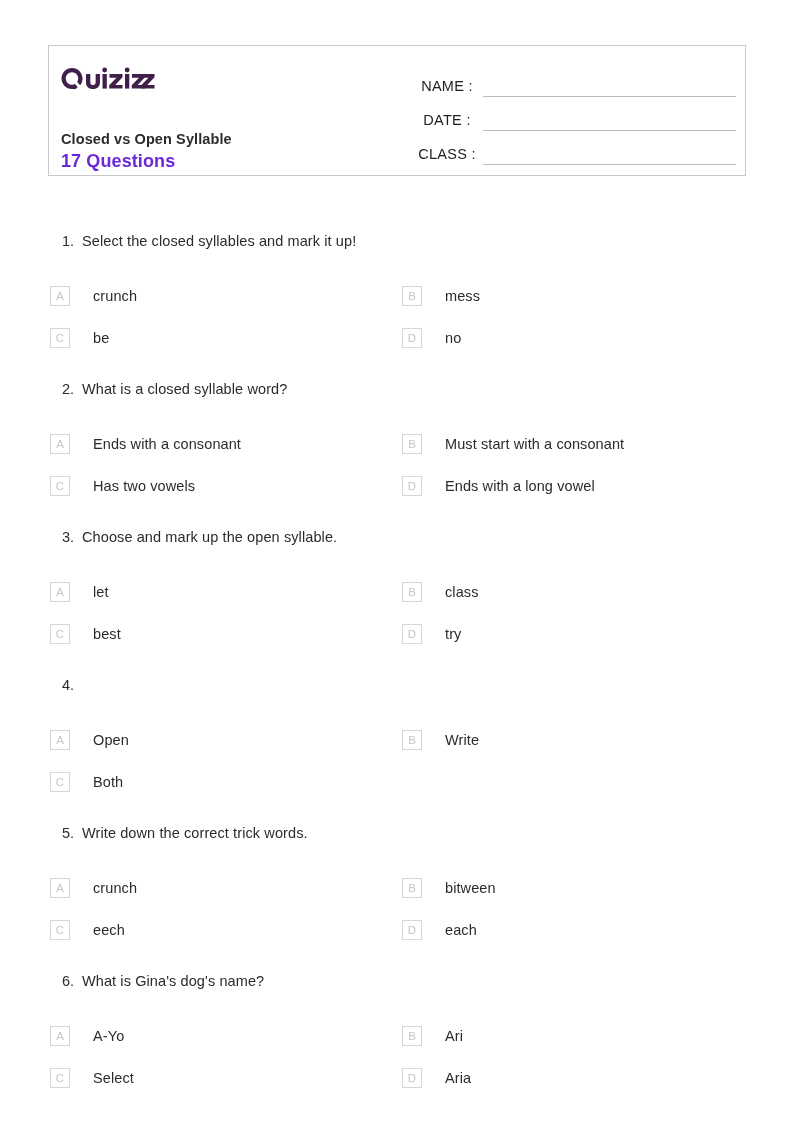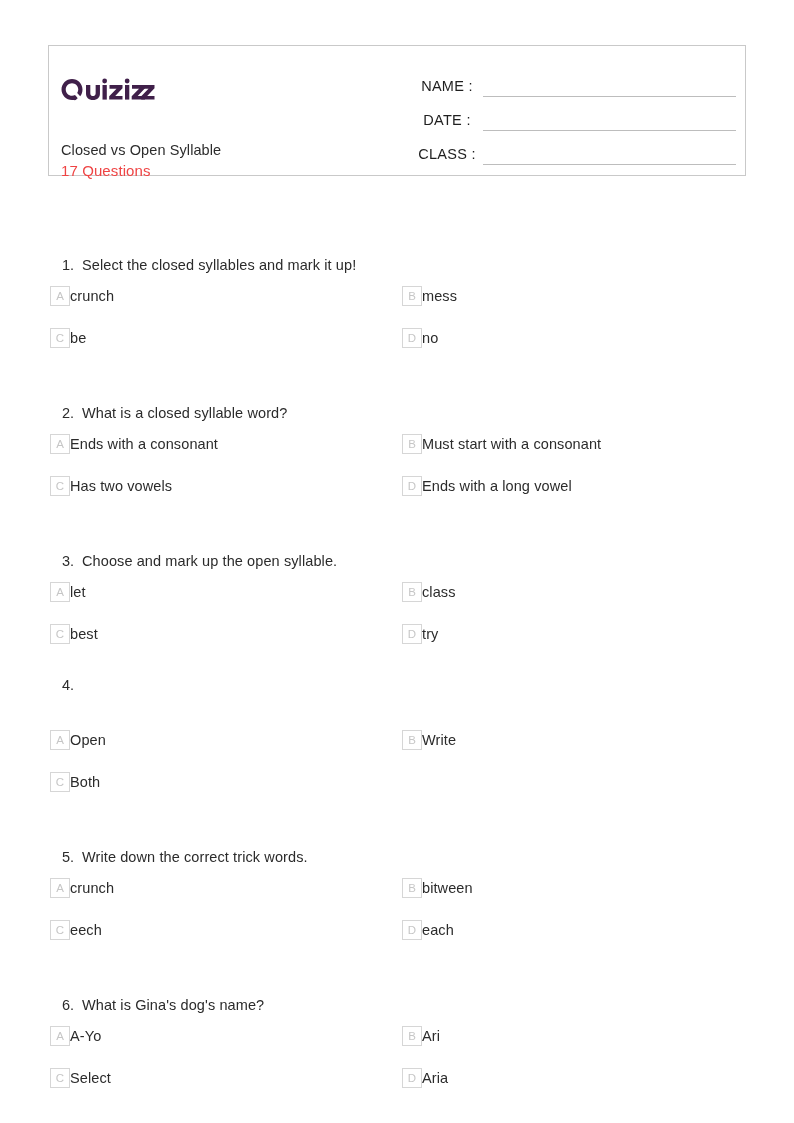--- a/index.html
+++ b/index.html
@@ -23,23 +23,24 @@
     top: 45px;
     width: 698px;
     height: 131px;
     box-sizing: border-box;
     border: 1px solid #c9c9c9;
     background: #ffffff;
   }
   .header-left {
     position: absolute;
     left: 12px;
-    top: 16px;
+    top: 5px;
     width: 350px;
     height: 100%;
+    font-weight: bold;
   }
   
   .logo {
     position: absolute;
     left: 0px;
     top: 13px;
     height: 30px;
     display: flex;
     align-items: center;
   }
@@ -51,22 +52,22 @@
     top: 80px;
     font-size: 14.5px;
     color: #2c2c2c;
     letter-spacing: 0.1px;
     white-space: nowrap;
   }
   .quiz-subtitle {
     position: absolute;
     left: 0px;
     top: 100px;
-    font-size: 15px;
-    color: #ef4444;
+    font-size: 18px;
+    color: #6d28d9;
     letter-spacing: 0.1px;
     white-space: nowrap;
   }
 
   
   .header-right {
     position: absolute;
     left: 362px;
     top: 17px;
     width: 325px;
@@ -113,21 +114,20 @@
     font-size: 14.5px;
     color: #2b2b2b;
     text-align: left;
     padding-left: 14px;
     box-sizing: border-box;
   }
   .q-text {
     font-size: 14.5px;
     color: #2b2b2b;
     letter-spacing: 0.1px;
-    margin-top: 24px;
   }
 
   .options-grid {
     display: grid;
     grid-template-columns: 352px 352px;
     grid-auto-rows: 42px;
     margin-top: 4px;
   }
   .option {
     display: flex;
@@ -140,20 +140,21 @@
     box-sizing: border-box;
     border: 1px solid #d6d6d6;
     color: #c6c6c6;
     font-size: 11.5px;
     display: flex;
     align-items: center;
     justify-content: center;
     margin-left: 2px;
   }
   .opt-text {
+    margin-left: 23px;
     font-size: 14.5px;
     color: #2b2b2b;
     letter-spacing: 0.1px;
   }
   .block-gap { height: 22px; }
 </style>
 </head>
 <body>
 
 <div class="sheet-header">

